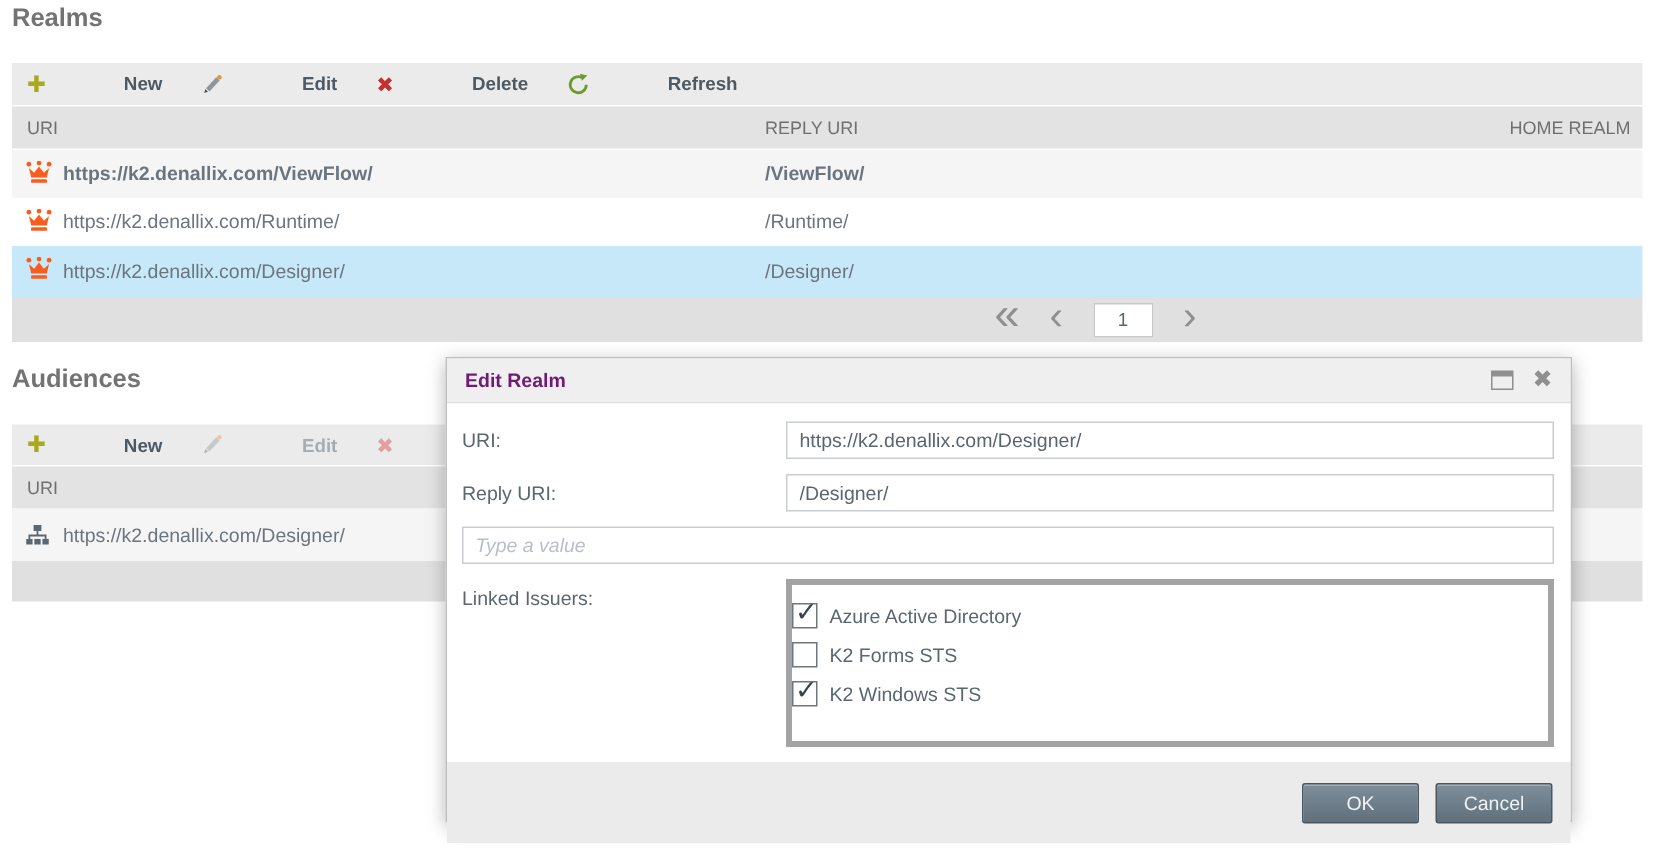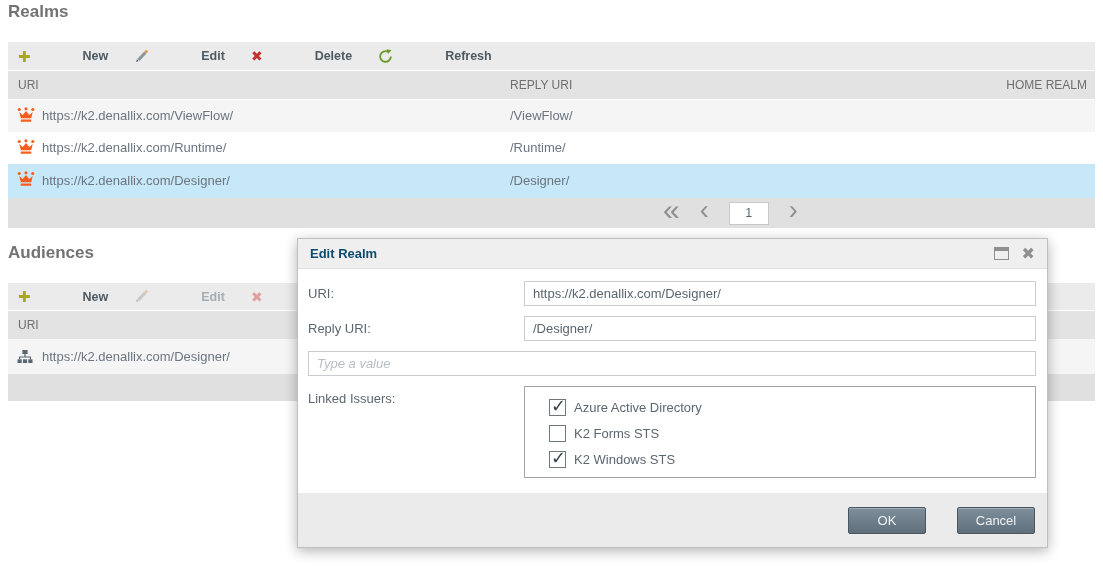--- a/index.html
+++ b/index.html
@@ -42,66 +42,66 @@
   .pager-group { position:absolute; left:655px; top:0; height:30px; display:flex; align-items:center; gap:20px; }
   .pg-ic { color:#8f8f8f; font-size:27px; line-height:1; transform:translateY(-3px); cursor:pointer; }
   .pg-ic.first { font-size:30px; }
   .pg-box { width:40px; height:23px; background:#fff; border:1px solid #c9c9c9;
             display:flex; align-items:center; justify-content:center;
             font-size:12.5px; color:#5b6770; transform:none; }
 
   #realms    { top:2px; }
   #realms .toolbar    { top:40px; }
   #realms .grid-head  { top:69px; }
-  #realms .row0 { top:98px; }
+  #realms .row0 { top:98px;font-weight:bold; }
   #realms .row1 { top:130px; }
   #realms .row2 { top:162px; height:34px; }
   #realms .row2 .cell { top:9px; }
   #realms .pager { top:196px; }
 
   #audiences { top:243px; }
   #audiences .toolbar   { top:40px; height:27px; }
   #audiences .grid-head { top:68px; }
   #audiences .row0 { top:96px; height:35px; }
   #audiences .row0 .cell { top:10px; }
   #audiences .row0 .row-ic { top:10px; }
   #audiences .pager { top:131px; height:27px; }
 
   
   .dialog { position:absolute; left:297px; top:238px; width:751px; height:310px; z-index:10;
             background:#fff; border:1px solid #bfbfbf; box-shadow:0 3px 12px rgba(0,0,0,.3);
             display:flex; flex-direction:column; }
   .dlg-bar { height:30px; background:#efefef; border-bottom:1px solid #e0e0e0;
              display:flex; align-items:center; padding:0 12px; flex:0 0 auto; }
-  .dlg-title { font-size:13px; font-weight:bold; color:#0c4a6e; flex:1; }
+  .dlg-title { font-size:13px; font-weight:bold; color:#701a75; flex:1; }
   .dlg-max { width:15px; height:13px; border:1px solid #8f8f8f; border-top:4px solid #8f8f8f;
              margin-right:13px; cursor:pointer; }
   .dlg-close { font-size:16px; color:#8f8f8f; font-weight:bold; line-height:1; cursor:pointer; }
 
   .dlg-body { flex:1; background:#fff; padding:12px 11px 0 10px; }
   .frow { display:flex; align-items:flex-start; margin-bottom:10px; }
   .frow label { width:216px; flex:0 0 216px; font-size:13px; color:#5b6770; line-height:25px; }
   .frow input { flex:1; height:25px; border:1px solid #c9cdd1; padding:0 8px;
                 font-family:"Liberation Sans","DejaVu Sans",sans-serif;
                 font-size:13px; color:#5a6570; outline:none; }
   .frow input::placeholder { font-style:italic; color:#b9bfc6; }
-  .issuer-box { flex:1; height:92px; border:1px solid #a3a3a3; padding:7px 24px; }
+  .issuer-box { flex:1; height:112px; border:4px solid #a3a3a3; padding:7px 0; }
   .chk-row { display:flex; align-items:center; height:26px; gap:8px; }
   .chk { position:relative; width:17px; height:17px; background:#fff; border:1px solid #6f777e;
          flex:0 0 17px; cursor:pointer; }
   .chk.checked::after { content:"✓"; position:absolute; left:1px; top:-5px;
                         font-size:18px; font-weight:bold; color:#39434c; }
   .chk-label { font-size:13px; color:#5b6770; }
 
   .dlg-footer { flex:0 0 54px; background:#ebebeb; display:flex; align-items:center;
                 justify-content:flex-end; gap:11px; padding-right:12px; }
   .btn { width:78px; height:27px; border:1px solid #4a5761; border-radius:2px;
          background:linear-gradient(#7e8e9a,#5f707c); color:#eef2f4; font-size:13px;
          font-family:"Liberation Sans","DejaVu Sans",sans-serif; cursor:pointer;
-         box-shadow:inset 0 1px 0 rgba(255,255,255,.28);margin-left:20px; }
+         box-shadow:inset 0 1px 0 rgba(255,255,255,.28); }
 </style>
 </head>
 <body>
 
 <div class="page">
 
   <section class="section" id="realms">
     <div class="sec-title">Realms</div>
 
     <div class="toolbar">

